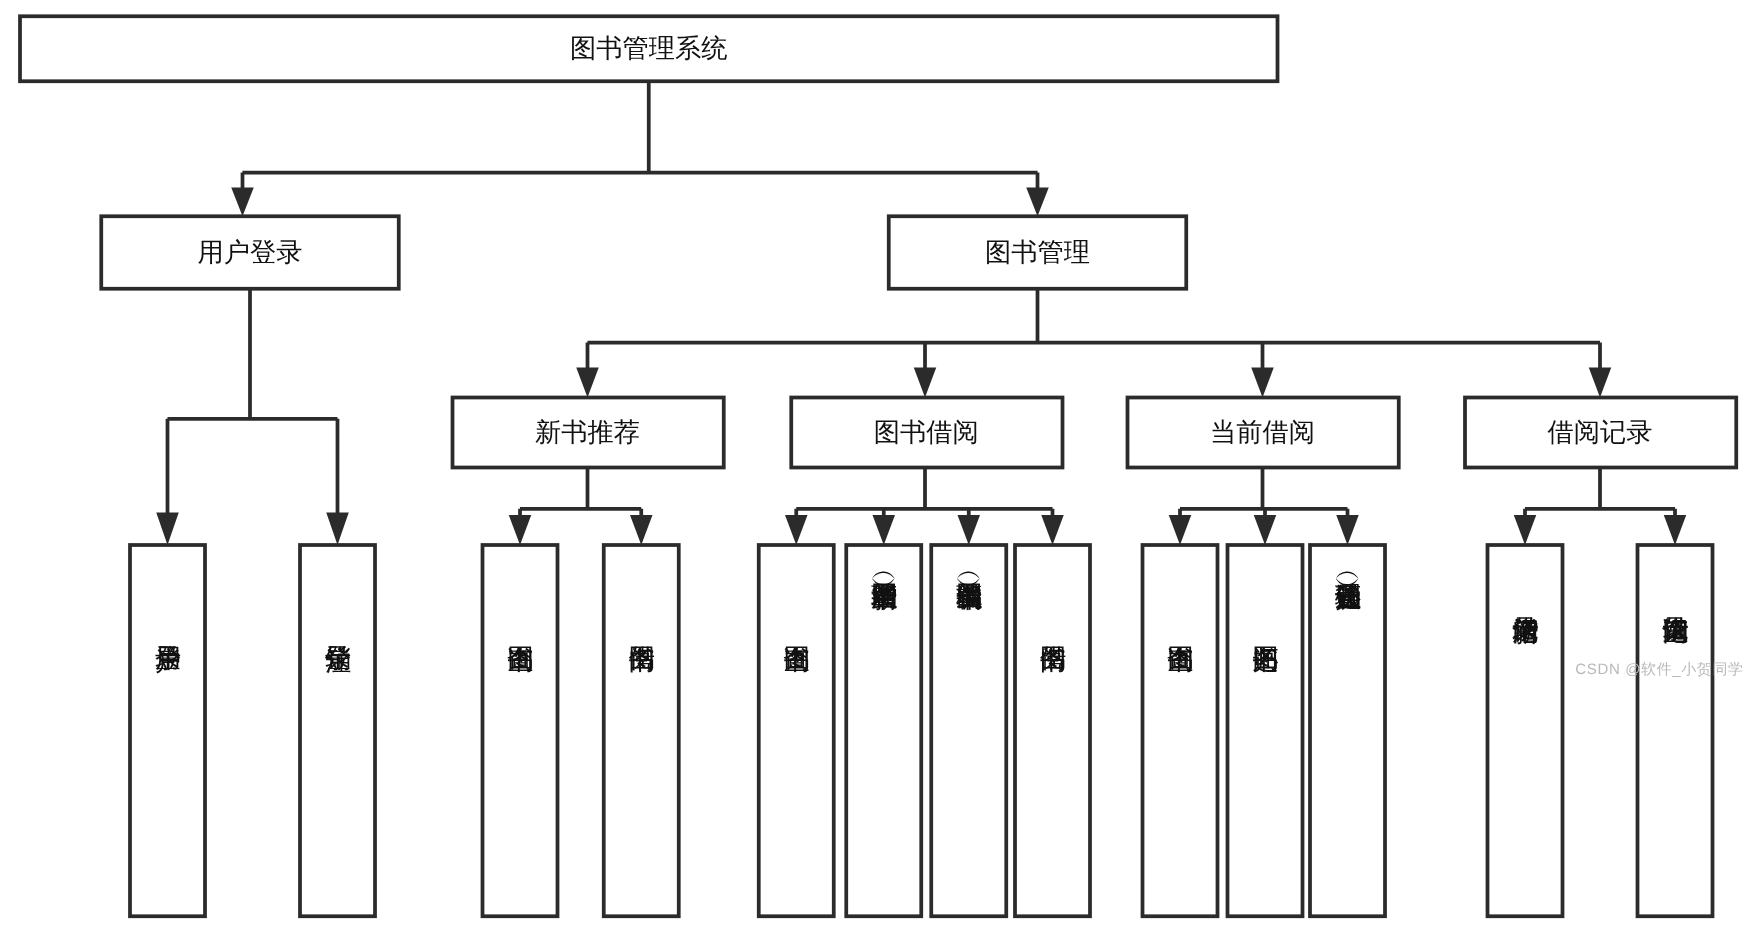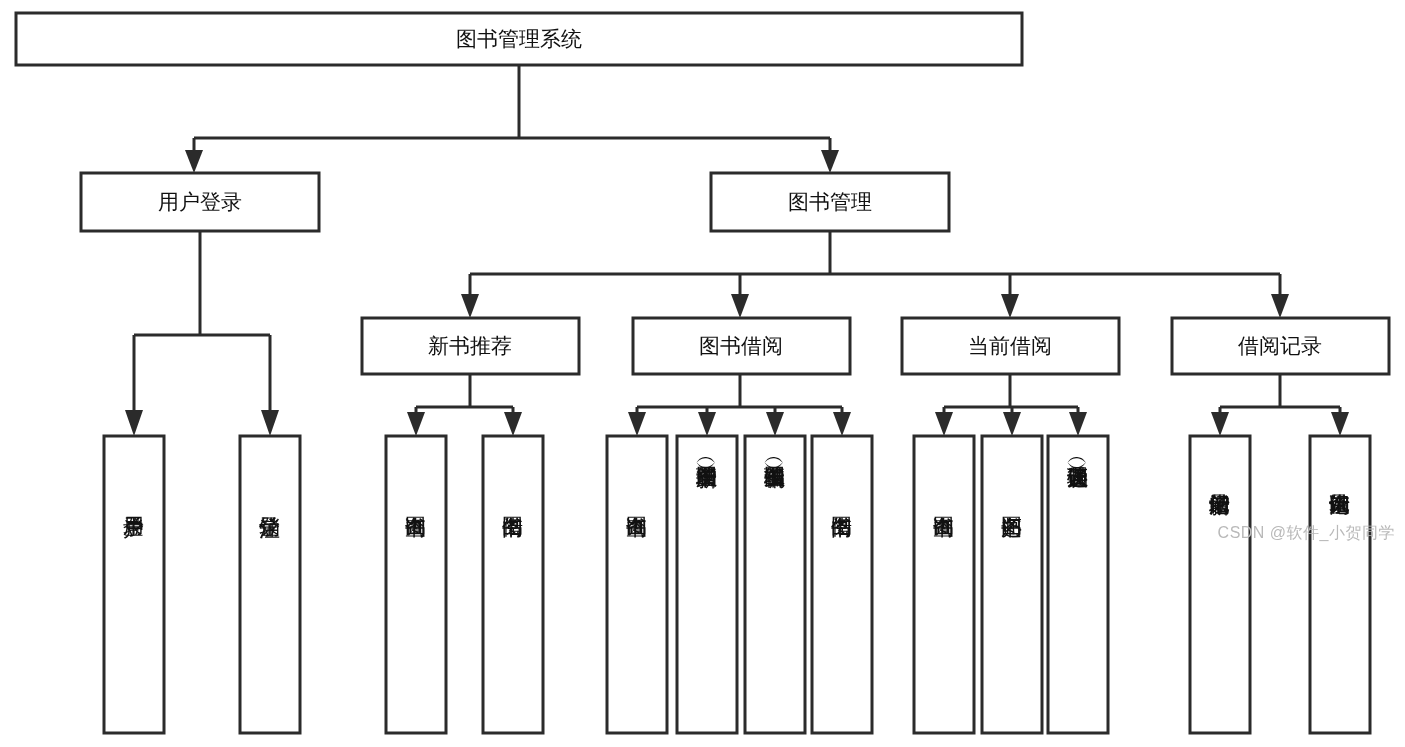--- a/index.html
+++ b/index.html
@@ -52,21 +52,21 @@
   }
   .arrow-head {
     fill: #2b2b2b;
     stroke: none;
   }
   .watermark {
     position: absolute;
     right: 10px;
     bottom: 4px;
     font-family: "Liberation Sans", "DejaVu Sans", sans-serif;
-    font-size: 16px;
+    font-size: 12px;
     color: #b9b9b9;
     white-space: nowrap;
     user-select: none;
     letter-spacing: 0.5px;
   }
 </style>
 </head>
 <body>
 
 <div id="diagram-root">

